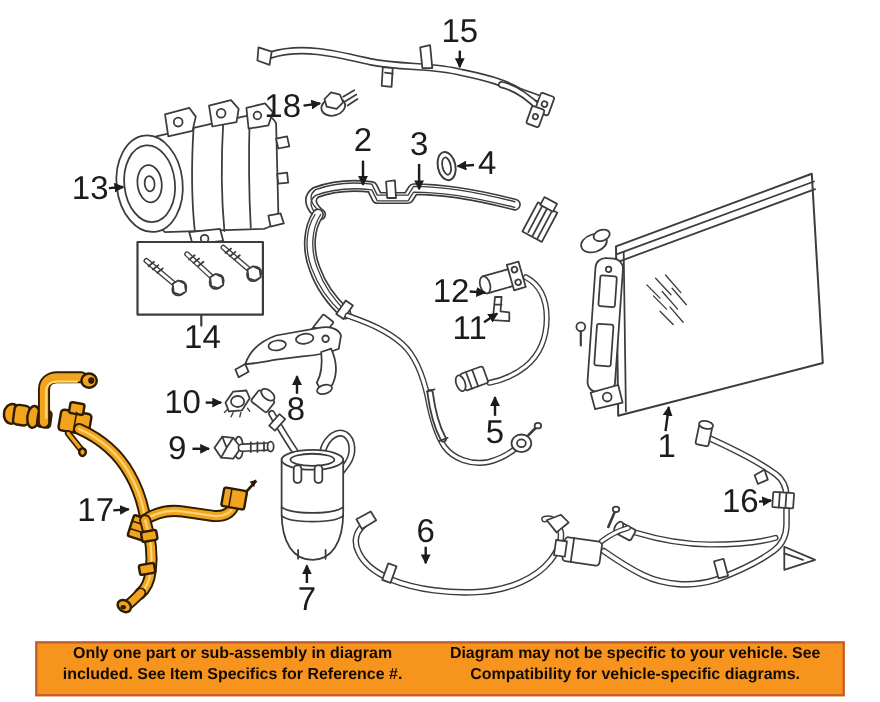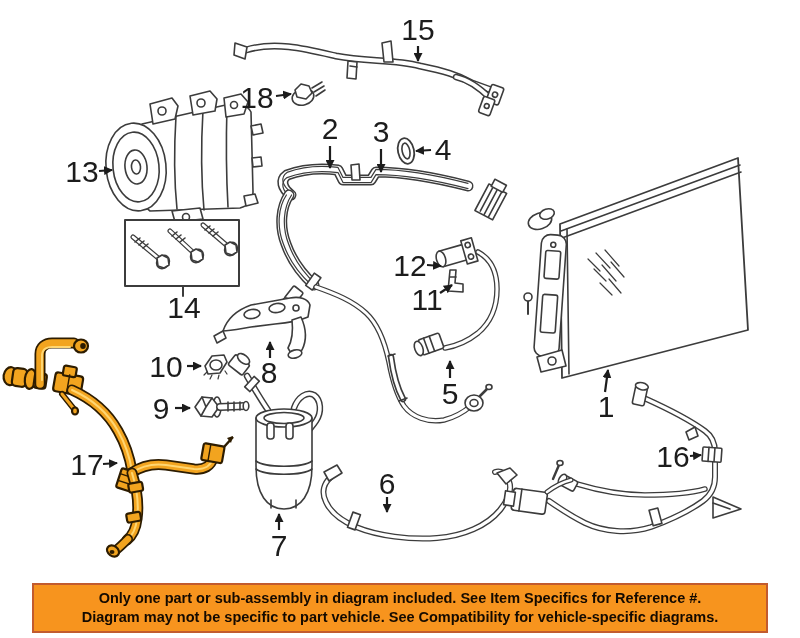--- a/index.html
+++ b/index.html
@@ -15,21 +15,21 @@
   .ho{fill:none;stroke:var(--hl-outline,#2d1c00);stroke-linecap:round;stroke-linejoin:round;}
   .hi{fill:none;stroke:var(--hl-fill,#F2A41F);stroke-linecap:round;stroke-linejoin:round;}
   .hg{fill:none;stroke:var(--hl-glint,#FFD671);stroke-linecap:round;}
   .hf{fill:var(--hl-fill,#F2A41F);stroke:var(--hl-outline,#2d1c00);stroke-width:2.2;stroke-linejoin:round;}
   .hol{fill:none;stroke:var(--hl-outline,#2d1c00);stroke-width:1.4;}
   .callout-text{font-family:"Liberation Sans",sans-serif;font-size:30px;fill:#1c1c1c;
                 text-anchor:middle;dominant-baseline:central;}
   .callout-arrow{stroke:#1c1c1c;stroke-width:2.2;}
   .banner{position:absolute;left:32px;top:583px;width:736px;height:50px;box-sizing:border-box;
           background:var(--banner-bg,#F7941E);border:2px solid var(--banner-border,#C25B2E);
-          display:flex;flex-direction:column;justify-content:center;text-align:center;
+          display:flex;flex-direction:row;justify-content:center;text-align:center;
           color:var(--banner-text,#140A00);font-weight:bold;font-size:14.5px;line-height:19px;}
 </style>
 </head>
 <body>
 
 <div class="stage">
   <svg id="diagram" width="800" height="583" viewBox="0 0 800 583">
     <defs>
       <marker id="ah" markerUnits="userSpaceOnUse" markerWidth="10" markerHeight="9" refX="8" refY="4.5" orient="auto">
         <path d="M0,0 L9,4.5 L0,9 Z" fill="#1c1c1c"></path>
@@ -390,15 +390,15 @@
         </g>
         <g>
           <line x1="276" y1="96" x2="291" y2="94" class="callout-arrow" marker-end="url(#ah)"></line>
           <text x="257" y="97" class="callout-text">18</text>
         </g>
       </g>
   </svg>
 
   <div class="banner">
     <div>Only one part or sub-assembly in diagram included. See Item Specifics for Reference #.</div>
-    <div>Diagram may not be specific to part vehicle. See Compatibility for vehicle-specific diagrams.</div>
+    <div>Diagram may not be specific to your vehicle. See Compatibility for vehicle-specific diagrams.</div>
   </div>
 </div>
 
 </body></html>

